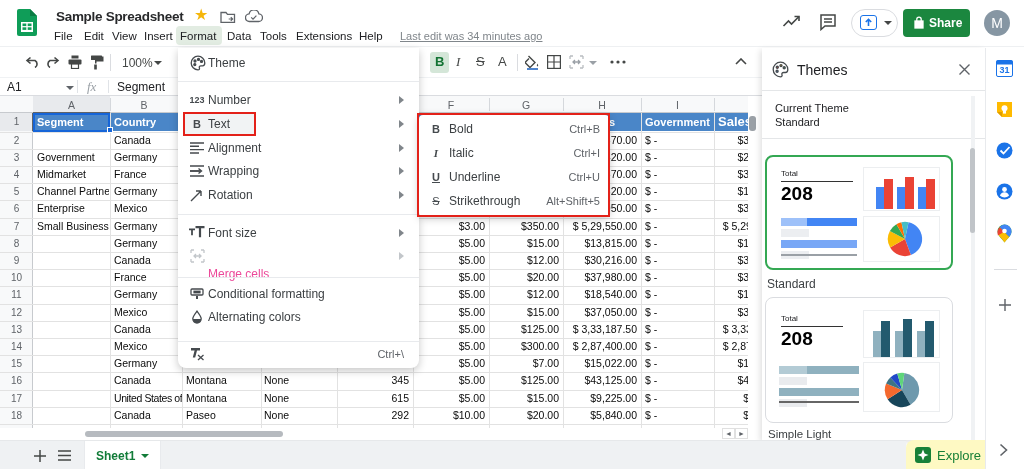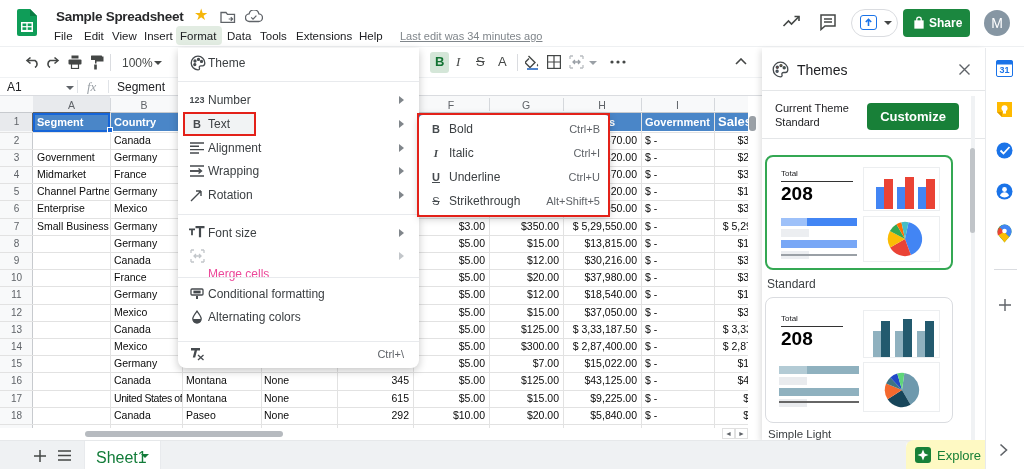--- a/index.html
+++ b/index.html
@@ -440,21 +440,20 @@
       <circle cx="12.2" cy="6.8" r="1.05" fill="#34a853"></circle>
       <circle cx="5.1" cy="10.2" r="1.05" fill="#4285f4"></circle>
   </svg>
   <div class="a" style="left:35px;top:14px;font-size:14px;color:#202124">Themes</div>
   <svg class="a" style="left:196px;top:15px" width="13" height="13" viewBox="0 0 13 13" stroke="#5f6368" stroke-width="1.4">
     <path d="M1.5 1.5 L11.5 11.5 M11.5 1.5 L1.5 11.5"></path>
   </svg>
   <div class="hl" style="left:0;top:42px;width:223px;background:#e4e6e8"></div>
   <div class="a" style="left:13px;top:54px;font-size:11px;color:#202124">Current Theme</div>
   <div class="a" style="left:13px;top:68px;font-size:11px;color:#202124">Standard</div>
-  <div class="a" style="left:105px;top:55px;width:92px;height:27px;background:#188038;border-radius:4px;color:#fff;font-size:13px;font-weight:bold;text-align:center;line-height:27px">Customize</div>
   <div class="hl" style="left:0;top:90px;width:223px;background:#e4e6e8"></div>
 
   <div class="a" style="left:3px;top:107px;width:188px;height:115px;border:2px solid #34a853;border-radius:8px;background:#fff">
     <div class="a" style="left:14px;top:12px;font-size:8px;color:#202124">Total</div>
     <div class="a" style="left:14px;top:24px;width:72px;height:1px;background:#333"></div>
     <div class="a" style="left:14px;top:26px;font-size:19px;font-weight:bold;color:#000">208</div>
     <div class="a" style="left:96px;top:10px;width:77px;height:44px;border:1px solid #eceef0">
       <div class="a" style="left:12px;top:19px;width:8px;height:22px;background:#4285f4"></div>
       <div class="a" style="left:20px;top:11px;width:9px;height:30px;background:#ea4335"></div>
       <div class="a" style="left:33px;top:19px;width:8px;height:22px;background:#4285f4"></div>
@@ -558,21 +557,21 @@
 </div>
 
 <div class="a" id="bottom" style="left:0;top:440px;width:906px;height:29px;background:#eff1f3;border-top:1px solid #e6e8ea">
   <svg class="a" style="left:33px;top:8px" width="14" height="14" viewBox="0 0 14 14" stroke="#444746" stroke-width="1.5">
     <path d="M7 1 v12 M1 7 h12"></path>
   </svg>
   <svg class="a" style="left:58px;top:9px" width="13" height="11" viewBox="0 0 13 11" stroke="#444746" stroke-width="1.5">
     <path d="M0 1 h13 M0 5.5 h13 M0 10 h13"></path>
   </svg>
   <div class="a" style="left:84px;top:0;width:77px;height:29px;background:#fff;border-left:1px solid #e8eaed;border-right:1px solid #e8eaed"></div>
-  <div class="a" style="left:96px;top:8px;font-size:16px;font-weight:normal;color:#127c39">Sheet1</div>
+  <div class="a" style="left:96px;top:8px;font-size:12px;font-weight:bold;color:#127c39">Sheet1</div>
   <div class="dn" style="left:141px;top:13px;border-top-color:#127c39"></div>
 </div>
 <div class="a" id="explore" style="left:906px;top:440px;width:79px;height:29px;background:#fef9c3;border-radius:8px 0 0 0">
   <svg class="a" style="left:9px;top:7px" width="16" height="16" viewBox="0 0 16 16">
     <rect x="0" y="0" width="16" height="16" rx="3" fill="#188038"></rect>
     <path d="M8 2.5 L9.6 6.4 13.5 8 9.6 9.6 8 13.5 6.4 9.6 2.5 8 6.4 6.4z" fill="#fff"></path>
   </svg>
   <div class="a" style="left:31px;top:8px;font-size:13px;color:#188038">Explore</div>
 </div>
 

